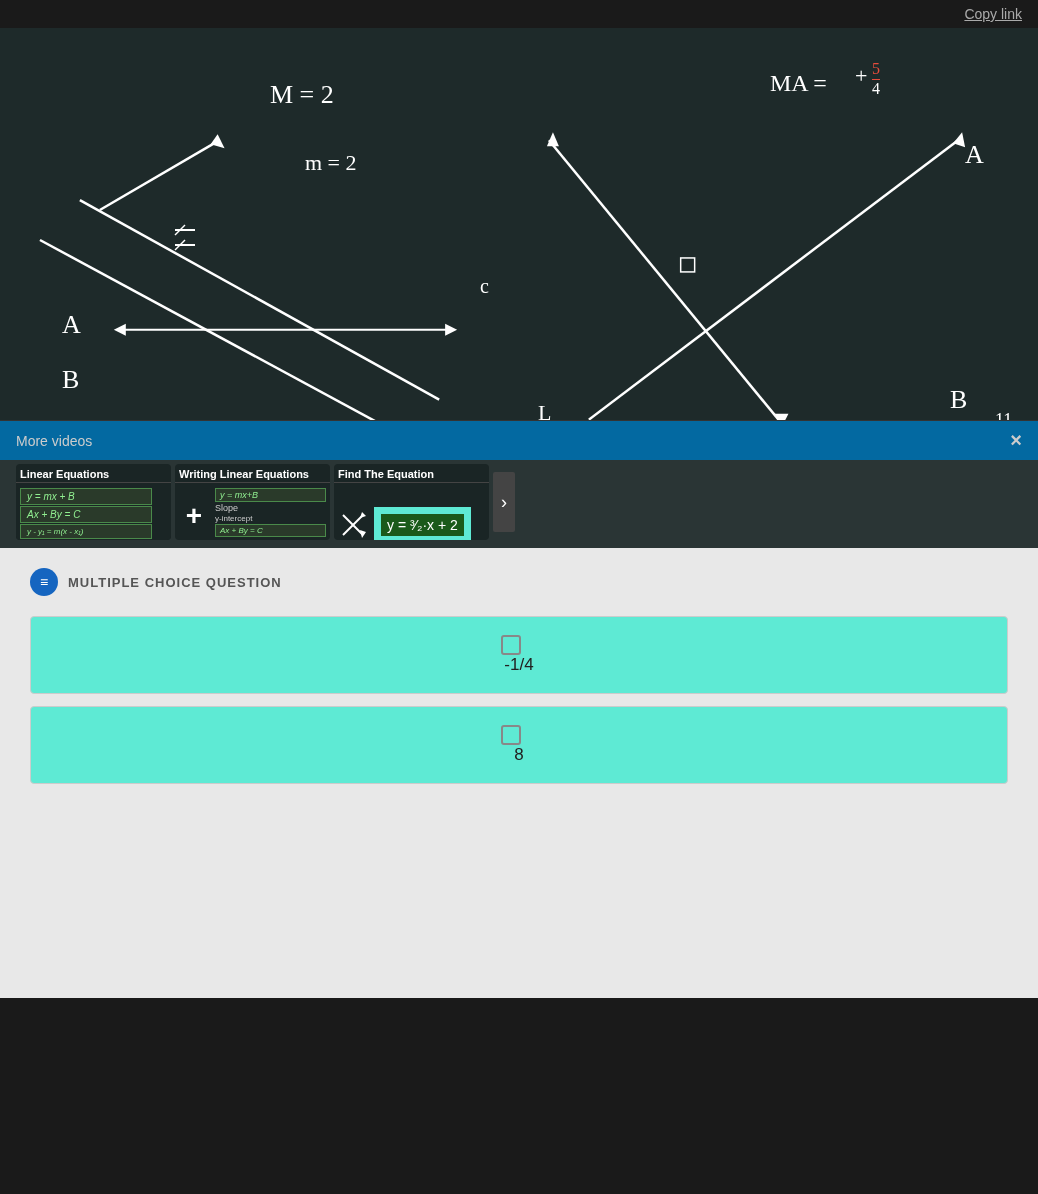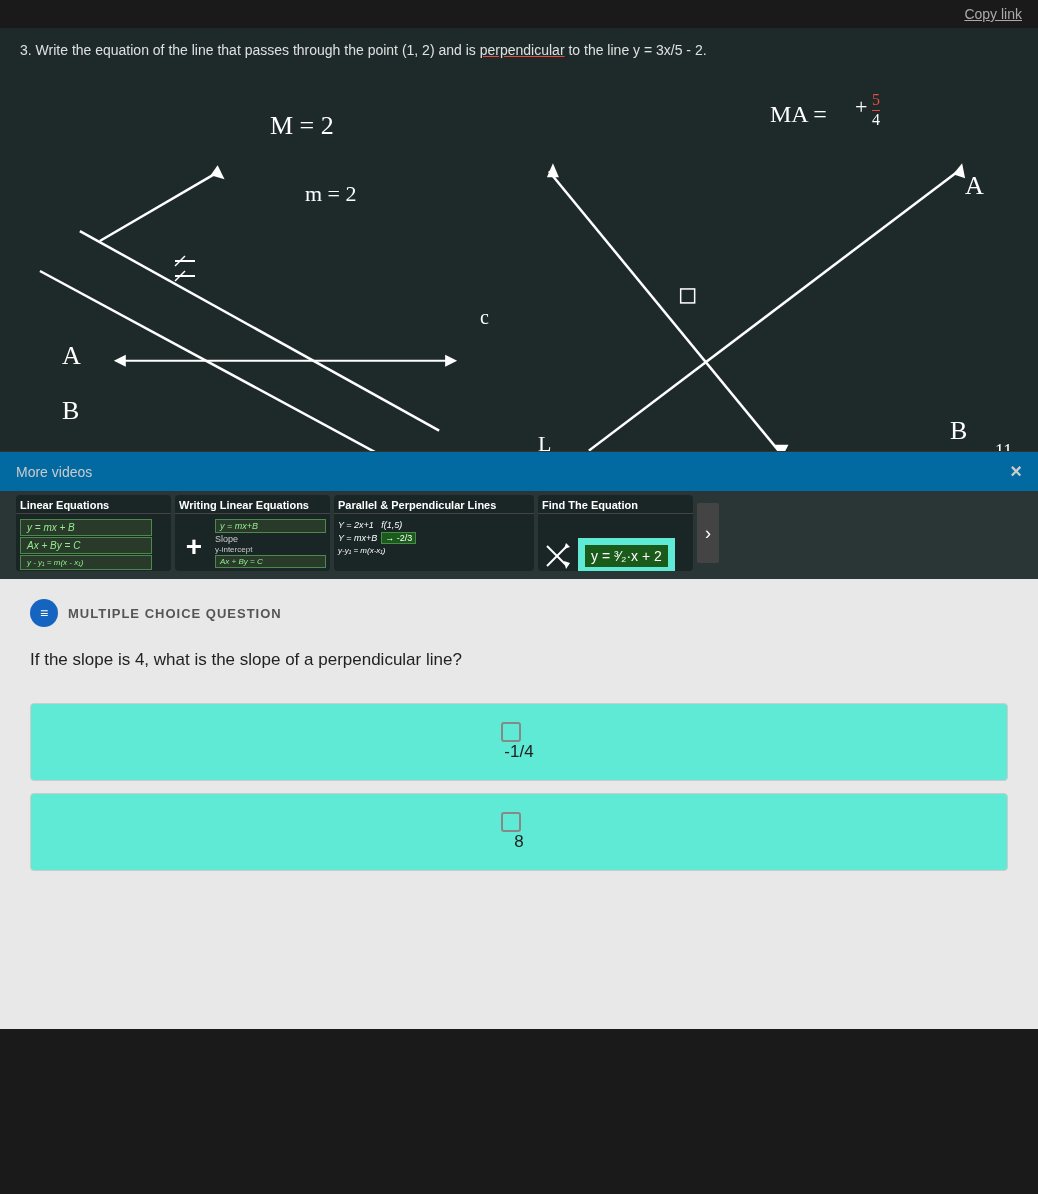--- a/index.html
+++ b/index.html
@@ -212,26 +212,20 @@
   </style>
 </head>
 <body>
 
 <div class="top-bar">
   <span class="copy-link">Copy link</span>
 </div>
 
 <div class="dark-section">
 
-  <div class="problem-text">
-    <span>3.</span>
-    <span>Write the equation of the line that passes through the point (1, 2) and is</span>
-    <u>perpendicular</u>
-    <span>to the line y = 3x/5 - 2.</span>
-  </div>
 
   <div class="diagram-area">
     <svg class="diagram-svg" viewBox="0 0 1000 380" preserveAspectRatio="xMidYMid meet">
 
       <line x1="60" y1="160" x2="420" y2="360" stroke="white" stroke-width="2.5"></line>
 
       <line x1="20" y1="200" x2="390" y2="400" stroke="white" stroke-width="2.5"></line>
 
       <line x1="80" y1="170" x2="200" y2="100" stroke="white" stroke-width="2.5"></line>
       <polygon points="198,94 205,108 191,104" fill="white"></polygon>
@@ -312,31 +306,20 @@
       <div style="position:absolute; left:4px; top:8px; width:30px; height:50px; display:flex; align-items:center; justify-content:center; color:white; font-size:28px; font-weight:bold;">+</div>
       <div style="margin-left:36px;">
         <div style="color:#90ee90; font-size:9px; font-style:italic; background:#2a3a2a; border:1px solid #4a8a4a; padding:1px 4px; margin:1px 0;">y = mx+B</div>
         <div style="color:#ccc; font-size:9px; margin:1px 0;">Slope</div>
         <div style="color:#ccc; font-size:8px; margin:1px 0;">y-intercept</div>
         <div style="color:#90ee90; font-size:8px; font-style:italic; background:#2a3a2a; border:1px solid #4a8a4a; padding:1px 4px; margin:1px 0;">Ax + By = C</div>
       </div>
     </div>
   </div>
 
-  <div class="video-thumb" style="width:200px;">
-    <div class="thumb-title">Parallel &amp; Perpendicular Lines</div>
-    <div style="padding:4px; height:76px;">
-      <div style="color:white; font-size:9px; font-style:italic; margin:2px 0;">Y = 2x+1 &nbsp; f(1,5)</div>
-      <div style="display:flex; align-items:center; gap:4px; margin:2px 0;">
-        <span style="color:white; font-size:9px; font-style:italic;">Y = mx+B</span>
-        <span style="background:#1a5a1a; border:1px solid #4a8a4a; color:white; font-size:9px; padding:0 3px;">→ -2/3</span>
-      </div>
-      <div style="color:white; font-size:8px; font-style:italic; margin:2px 0;">y-y₁ = m(x-x₁)</div>
-    </div>
-  </div>
 
   <div class="video-thumb">
     <div class="thumb-title">Find The Equation</div>
     <div style="padding:4px; height:76px; display:flex; flex-direction:column; justify-content:center; align-items:flex-start;">
 
       <div style="display:flex; align-items:center; gap:6px; margin-top:8px;">
         <svg width="30" height="30" viewBox="0 0 30 30">
           <line x1="5" y1="5" x2="25" y2="25" stroke="white" stroke-width="2"></line>
           <polygon points="22,20 28,22 24,28" fill="white"></polygon>
           <line x1="5" y1="25" x2="25" y2="5" stroke="white" stroke-width="2"></line>
@@ -351,21 +334,20 @@
 </div>
 
 <div class="white-section">
   <div class="mc-header">
     <div class="mc-icon">
       <span>≡</span>
     </div>
     <span class="mc-label">MULTIPLE CHOICE QUESTION</span>
   </div>
 
-  <div class="question-text">If the slope is 4, what is the slope of a perpendicular line?</div>
 
   <div class="answer-option">
     <div class="answer-checkbox"></div>
     <span class="answer-text">-1/4</span>
   </div>
 
   <div class="answer-option">
     <div class="answer-checkbox"></div>
     <span class="answer-text">8</span>
   </div>

